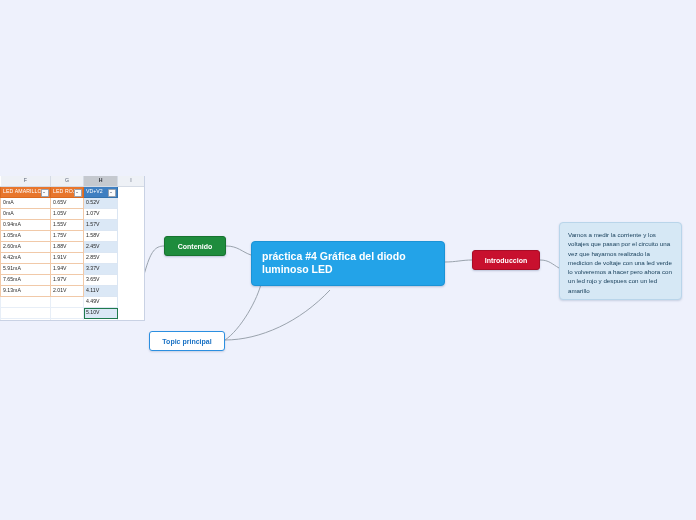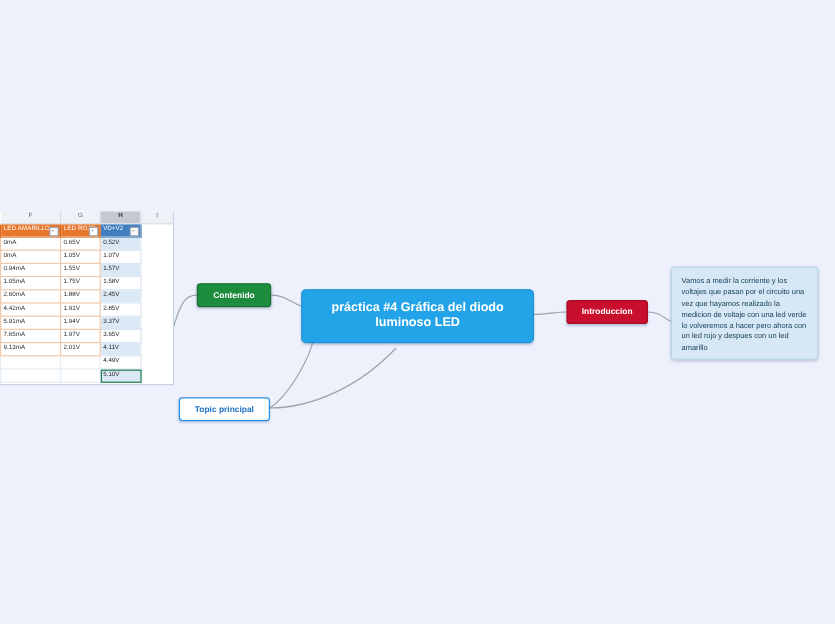--- a/index.html
+++ b/index.html
@@ -56,21 +56,21 @@
   td.empty{background:#ffffff;border:none;}
   td.selcell{outline:1.2px solid #1f7a4d;outline-offset:-1.2px;position:relative;}
 
   
   .node{position:absolute;box-sizing:border-box;}
 
   .node-center{
     left:251px;top:241px;width:194px;min-height:38px;
     background:#23a3e8;border:1px solid #1b93d6;border-radius:4px;
     color:#ffffff;font-weight:bold;font-size:10.5px;line-height:1.28;
-    padding:8px 10px;box-shadow:0 1px 2px rgba(30,60,110,.25);text-align:center;
+    padding:8px 10px;box-shadow:0 1px 2px rgba(30,60,110,.25);
   }
   .node-contenido{
     left:164px;top:236px;width:62px;height:20px;
     background:#1e8c3d;border:1px solid #17732f;border-radius:3px;
     color:#ffffff;font-weight:bold;font-size:7px;
     display:flex;align-items:center;justify-content:center;
     box-shadow:0 1px 2px rgba(30,60,110,.25);
   }
   .node-intro{
     left:472px;top:250px;width:68px;height:20px;

